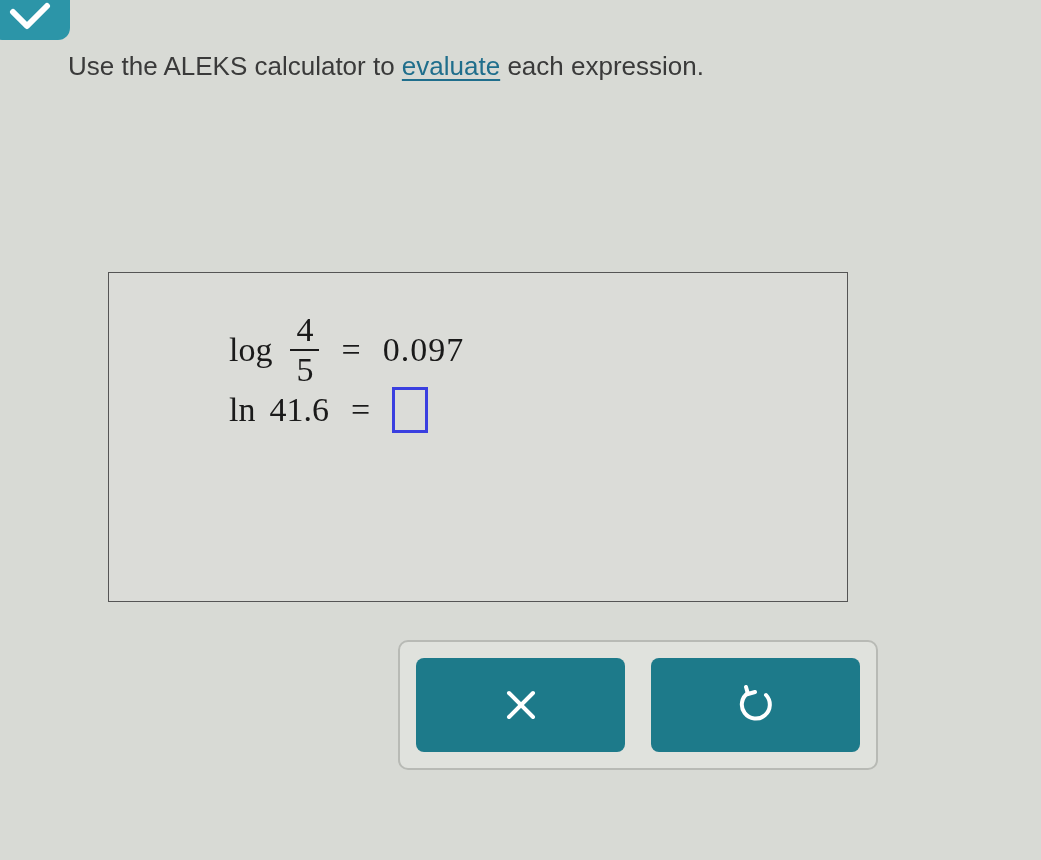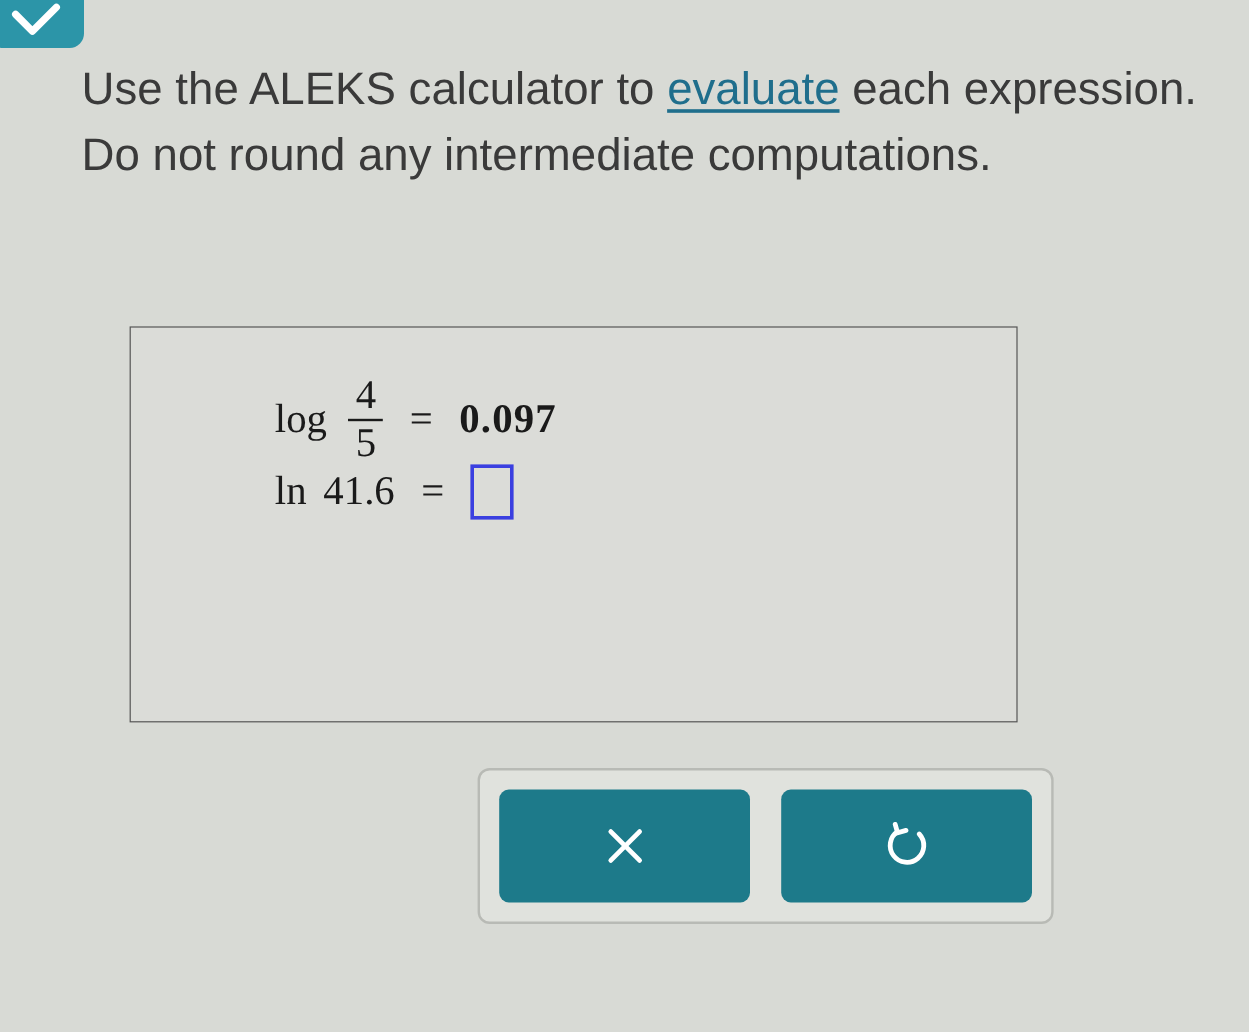--- a/index.html
+++ b/index.html
@@ -22,21 +22,21 @@
     align-items: flex-end;
     justify-content: center;
     padding-bottom: 8px;
   }
   .checkmark-corner svg { stroke: #fff; }
   .instructions {
     position: absolute;
     top: 48px;
     left: 68px;
     right: 36px;
-    font-size: 38px;
+    font-size: 26px;
     color: #3a3a3a;
     line-height: 1.45;
   }
   .link {
     color: #1f6e8c;
     text-decoration: underline;
     text-underline-offset: 4px;
   }
   .answer-box {
     position: absolute;
@@ -63,21 +63,21 @@
   .fraction {
     display: inline-flex;
     flex-direction: column;
     align-items: center;
     line-height: 1;
   }
   .fraction .num { padding: 0 6px 2px; }
   .fraction .bar { width: 100%; height: 2px; background: #1a1a1a; }
   .fraction .den { padding: 2px 6px 0; }
   .eq { margin: 0 8px; }
-  .answer-filled { letter-spacing: 1px; font-weight: bold; }
+  .answer-filled { letter-spacing: 1px; }
   .answer-input-box {
     width: 36px;
     height: 46px;
     border: 3px solid #3a3fe0;
     background: transparent;
   }
   .button-panel {
     position: absolute;
     top: 640px;
     left: 398px;
@@ -111,21 +111,20 @@
 <div class="checkmark-corner">
   <svg width="42" height="30" viewBox="0 0 42 30" fill="none" stroke-width="6" stroke-linecap="round" stroke-linejoin="round">
     <polyline points="4,10 18,24 38,4"></polyline>
   </svg>
 </div>
 
 <div class="instructions">
   <div>
     <span>Use the ALEKS calculator to </span><span class="link">evaluate</span><span> each expression.</span>
   </div>
-  <div>Do not round any intermediate computations.</div>
 </div>
 
 <div class="answer-box">
 
   <div class="expr-row">
     <span class="log-label">log</span>
     <span class="fraction">
       <span class="num">4</span>
       <span class="bar"></span>
       <span class="den">5</span>

